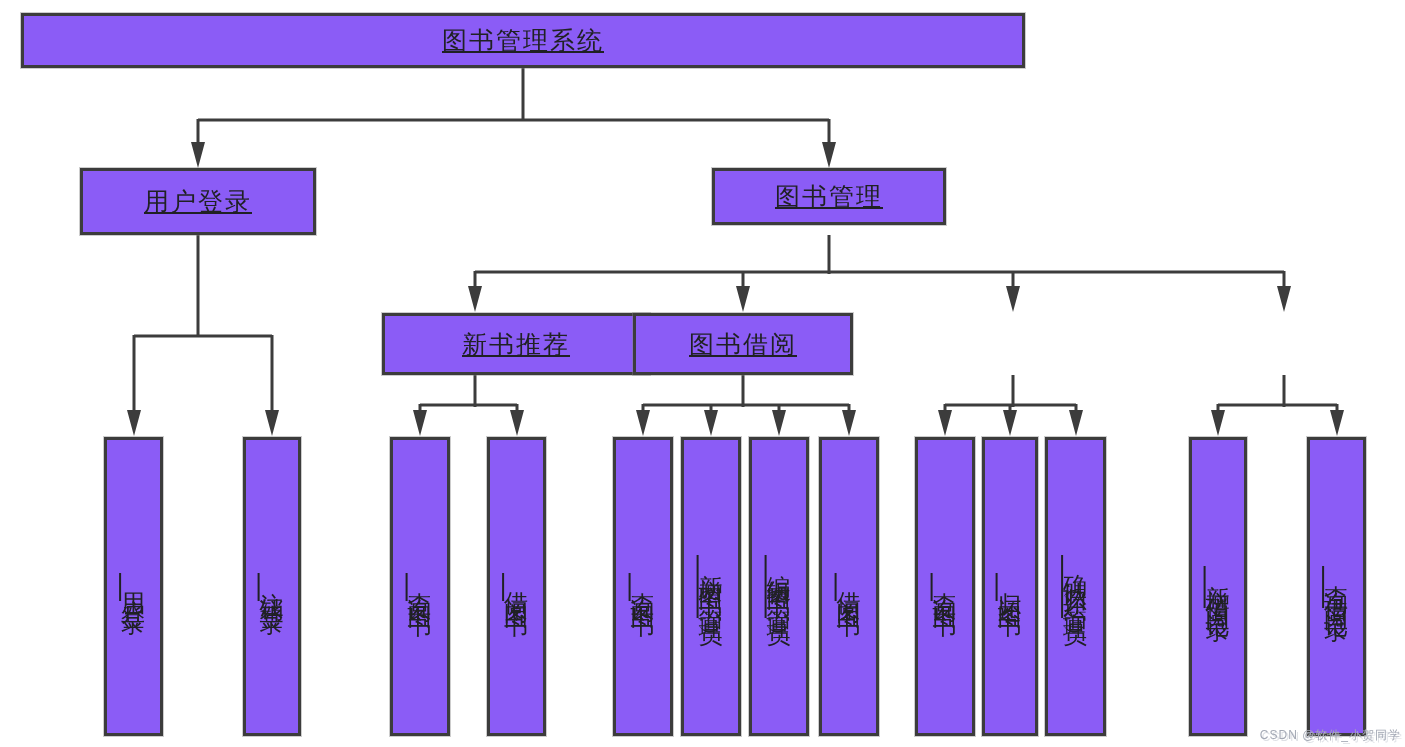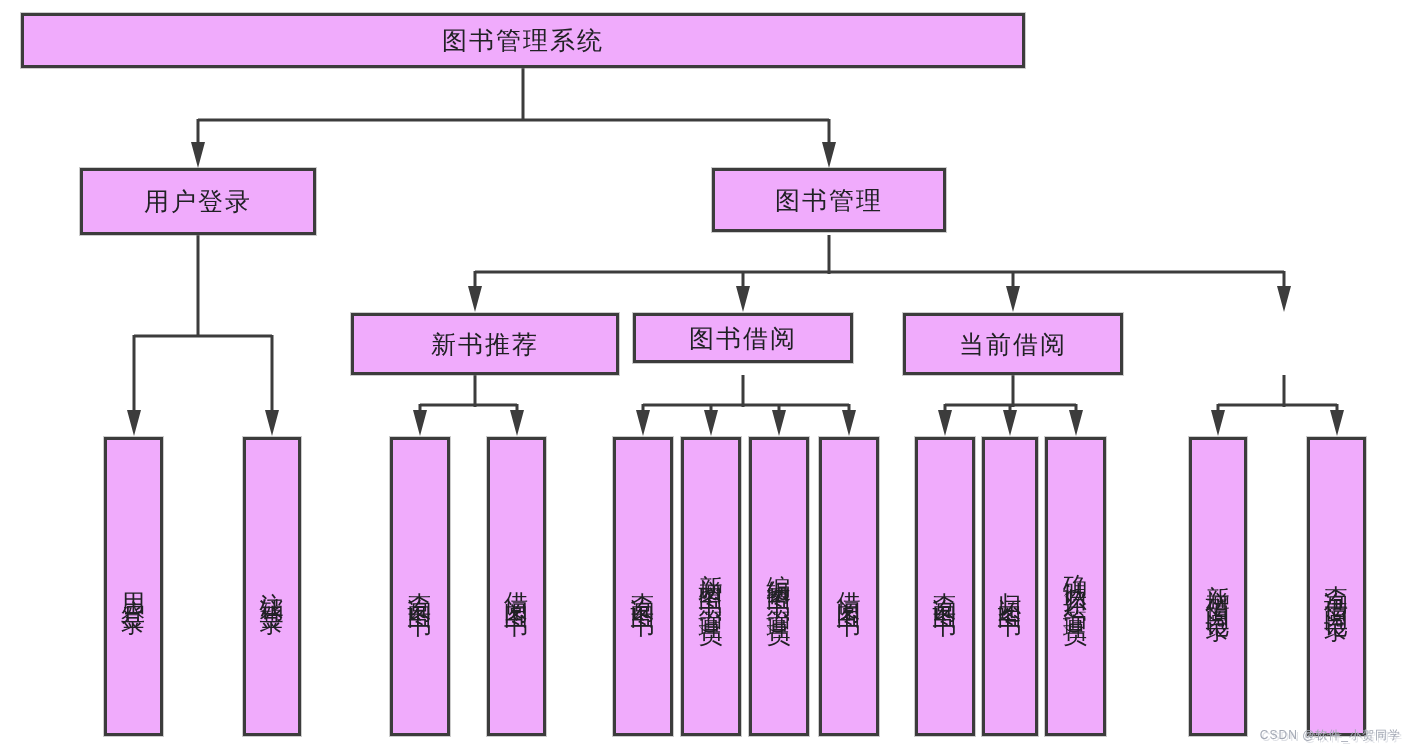--- a/index.html
+++ b/index.html
@@ -16,25 +16,26 @@
     font-family:"Liberation Sans","DejaVu Sans",sans-serif;
     color:var(--text);
     overflow:hidden;
   }
   .wires{position:absolute;left:0;top:0;color:var(--line);}
   .wires .line{fill:none;stroke:currentColor;stroke-width:3;}
   .wires .arrow{fill:currentColor;stroke:none;}
   .node{
     position:absolute;
     box-sizing:border-box;
-    background:#f0abfc;
+    background:#8b5cf6;
     border:3px solid var(--line);
     box-shadow:0 0 0 1px rgba(130,130,130,0.40);
     display:flex;align-items:center;justify-content:center;
     text-align:right;
+    text-decoration:underline;
   }
   .node .lbl{
     font-size:25px;
     letter-spacing:2px;
     color:var(--text);
     white-space:nowrap;
     line-height:1;
   }
   .leaf .lbl{
     writing-mode:vertical-rl;
@@ -79,32 +80,29 @@
       M1211 410H1225L1218 436Z M1330 410H1344L1337 436Z"></path>
   </svg>
 
   <div class="node" style="left:21px;top:13px;width:1004px;height:55px">
     <span class="lbl">图书管理系统</span>
   </div>
 
   <div class="node" style="left:80px;top:168px;width:236px;height:67px">
     <span class="lbl">用户登录</span>
   </div>
-  <div class="node" style="left:712px;top:168px;width:234px;height:64px">
+  <div class="node" style="left:712px;top:168px;width:234px;height:57px">
     <span class="lbl">图书管理</span>
   </div>
 
-  <div class="node" style="left:351px;top:313px;width:268px;height:62px">
+  <div class="node" style="left:382px;top:313px;width:268px;height:62px">
     <span class="lbl">新书推荐</span>
   </div>
-  <div class="node" style="left:633px;top:313px;width:220px;height:50px">
+  <div class="node" style="left:633px;top:313px;width:220px;height:62px">
     <span class="lbl">图书借阅</span>
-  </div>
-  <div class="node" style="left:903px;top:313px;width:220px;height:62px">
-    <span class="lbl">当前借阅</span>
   </div>
 
   <div class="node leaf" style="left:104px;top:437px;width:59px;height:299px">
     <span class="lbl">用户登录</span>
   </div>
   <div class="node leaf" style="left:243px;top:437px;width:58px;height:299px">
     <span class="lbl">注销登录</span>
   </div>
 
   <div class="node leaf" style="left:390px;top:437px;width:60px;height:299px">

